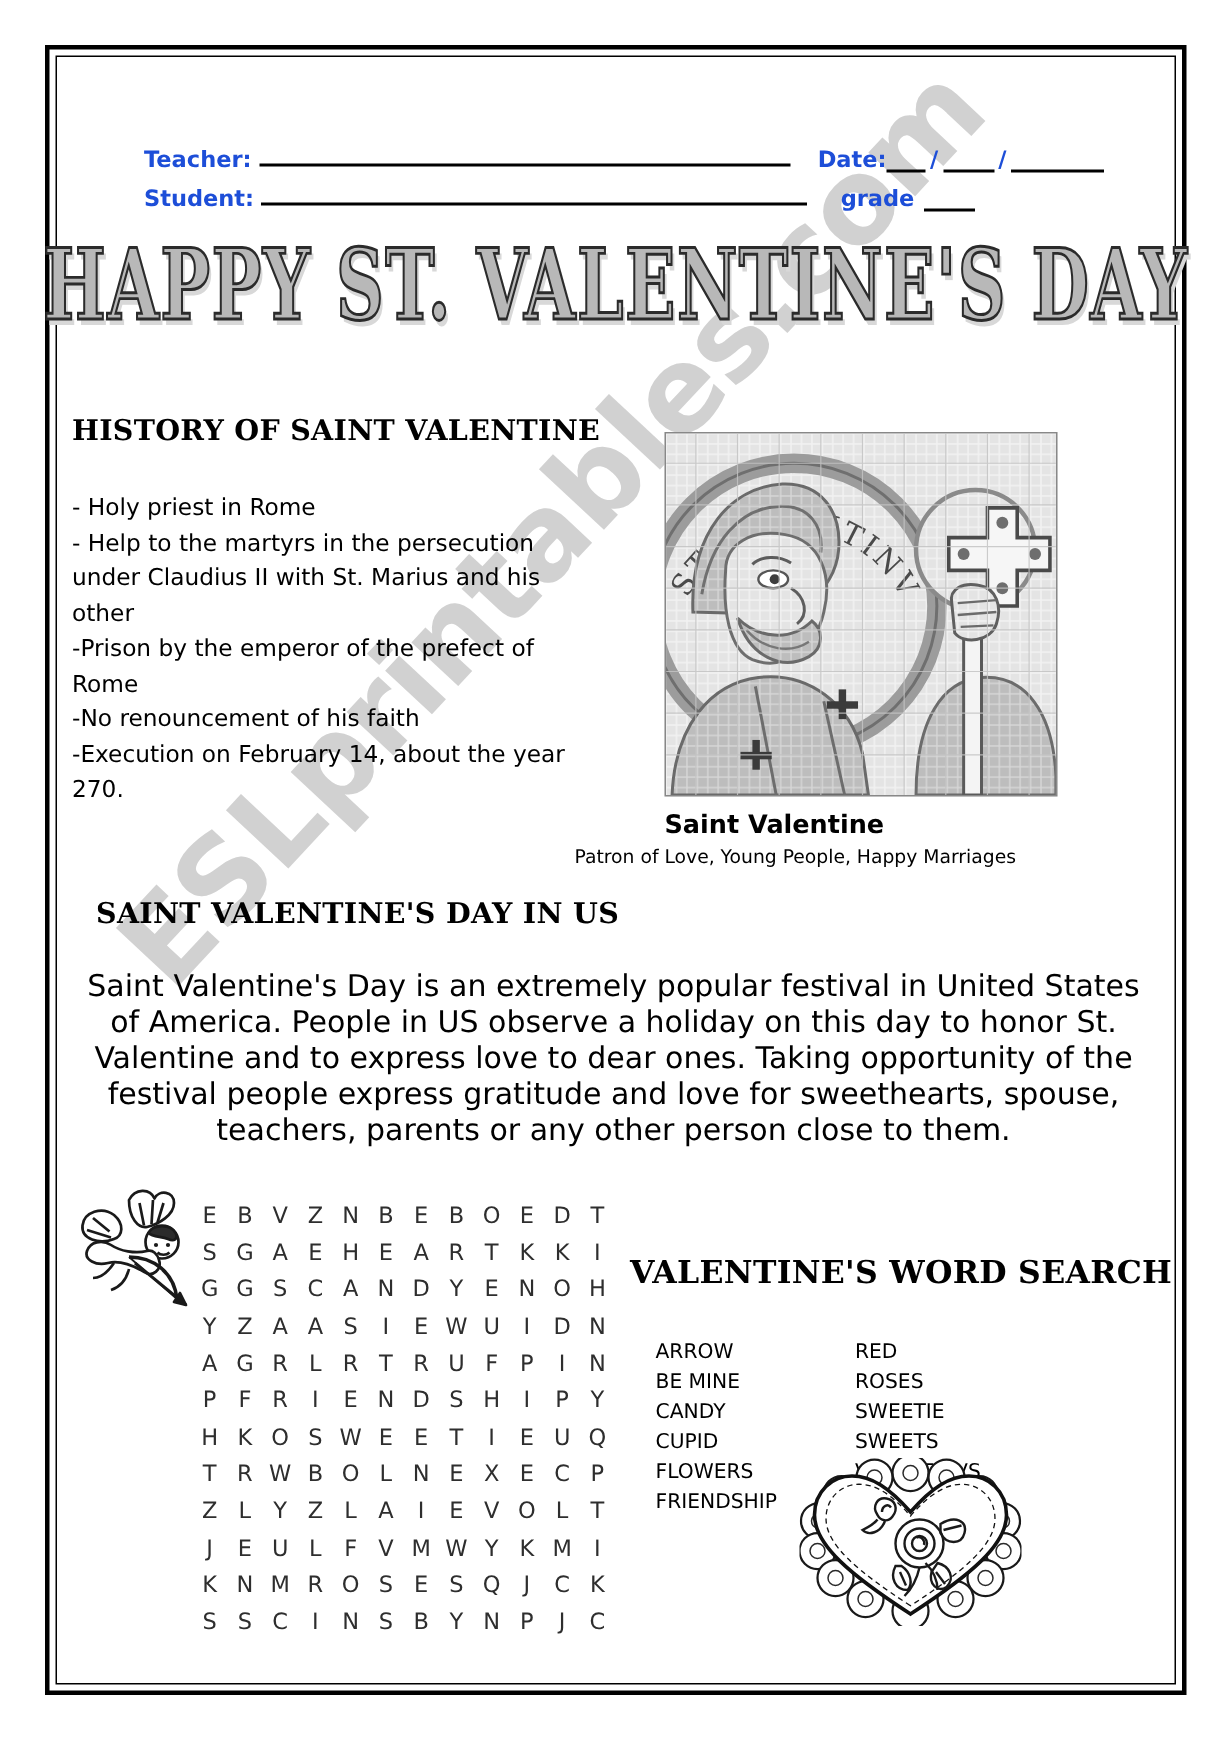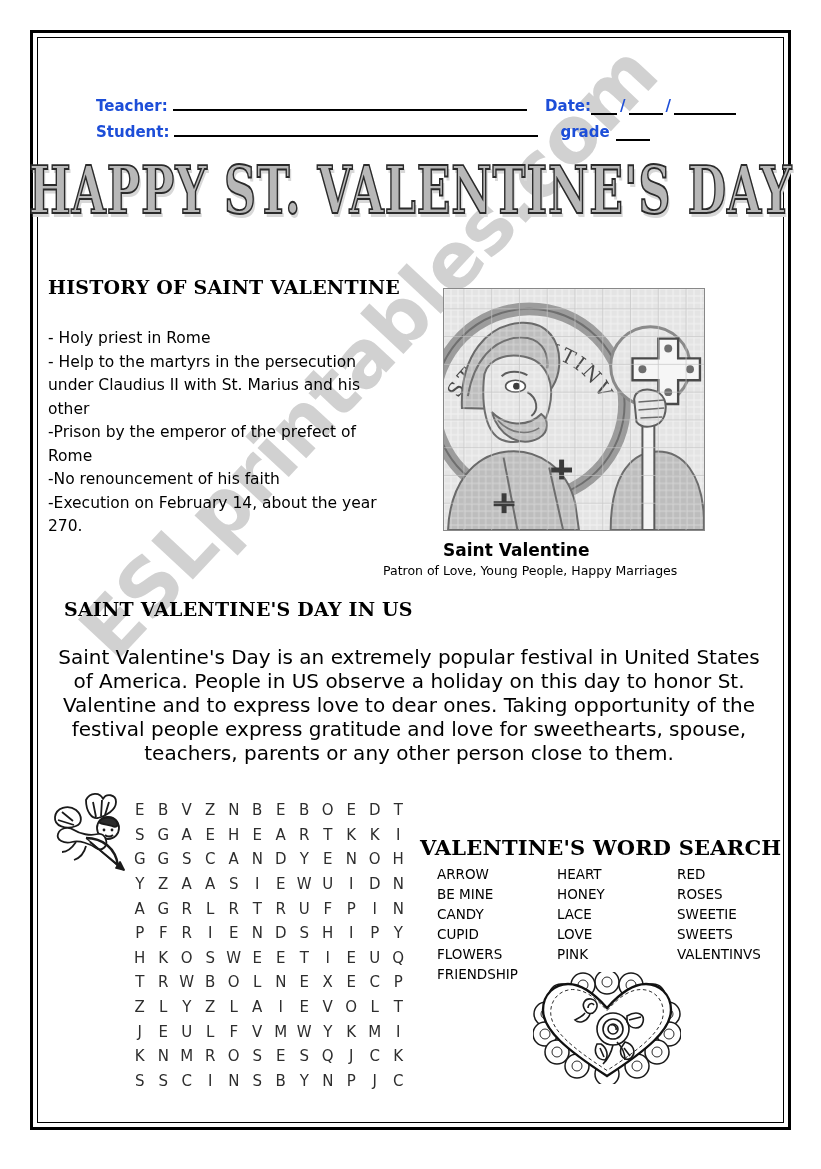--- a/index.html
+++ b/index.html
@@ -193,23 +193,23 @@
   .grid-cell {
     width: 23.5px;
     text-align: center;
     font-family: "DejaVu Sans", sans-serif;
     font-size: 15px;
     color: #2e2e2e;
   }
 
   
   #wordlist {
-    left: 437px; top: 864px;
+    left: 437px; top: 891px;
     display: flex;
-    gap: 4px;
+    gap: 17px;
   }
   .wl-col { width: 116px; }
   .wl-item {
     font-family: "DejaVu Sans", sans-serif;
     font-size: 13.5px;
     line-height: 20px;
     color: #000;
     white-space: nowrap;
   }
 
@@ -550,27 +550,20 @@
 
   <div class="abs" id="wordlist">
     <div class="wl-col" id="wl-col-1">
         <div class="wl-item">ARROW</div>
         <div class="wl-item">BE MINE</div>
         <div class="wl-item">CANDY</div>
         <div class="wl-item">CUPID</div>
         <div class="wl-item">FLOWERS</div>
         <div class="wl-item">FRIENDSHIP</div>
       </div>
-    <div class="wl-col" id="wl-col-2">
-        <div class="wl-item">HEART</div>
-        <div class="wl-item">HONEY</div>
-        <div class="wl-item">LACE</div>
-        <div class="wl-item">LOVE</div>
-        <div class="wl-item">PINK</div>
-      </div>
     <div class="wl-col" id="wl-col-3">
         <div class="wl-item">RED</div>
         <div class="wl-item">ROSES</div>
         <div class="wl-item">SWEETIE</div>
         <div class="wl-item">SWEETS</div>
         <div class="wl-item">VALENTINVS</div>
       </div>
   </div>
 
   <div class="abs" id="heart-deco">

